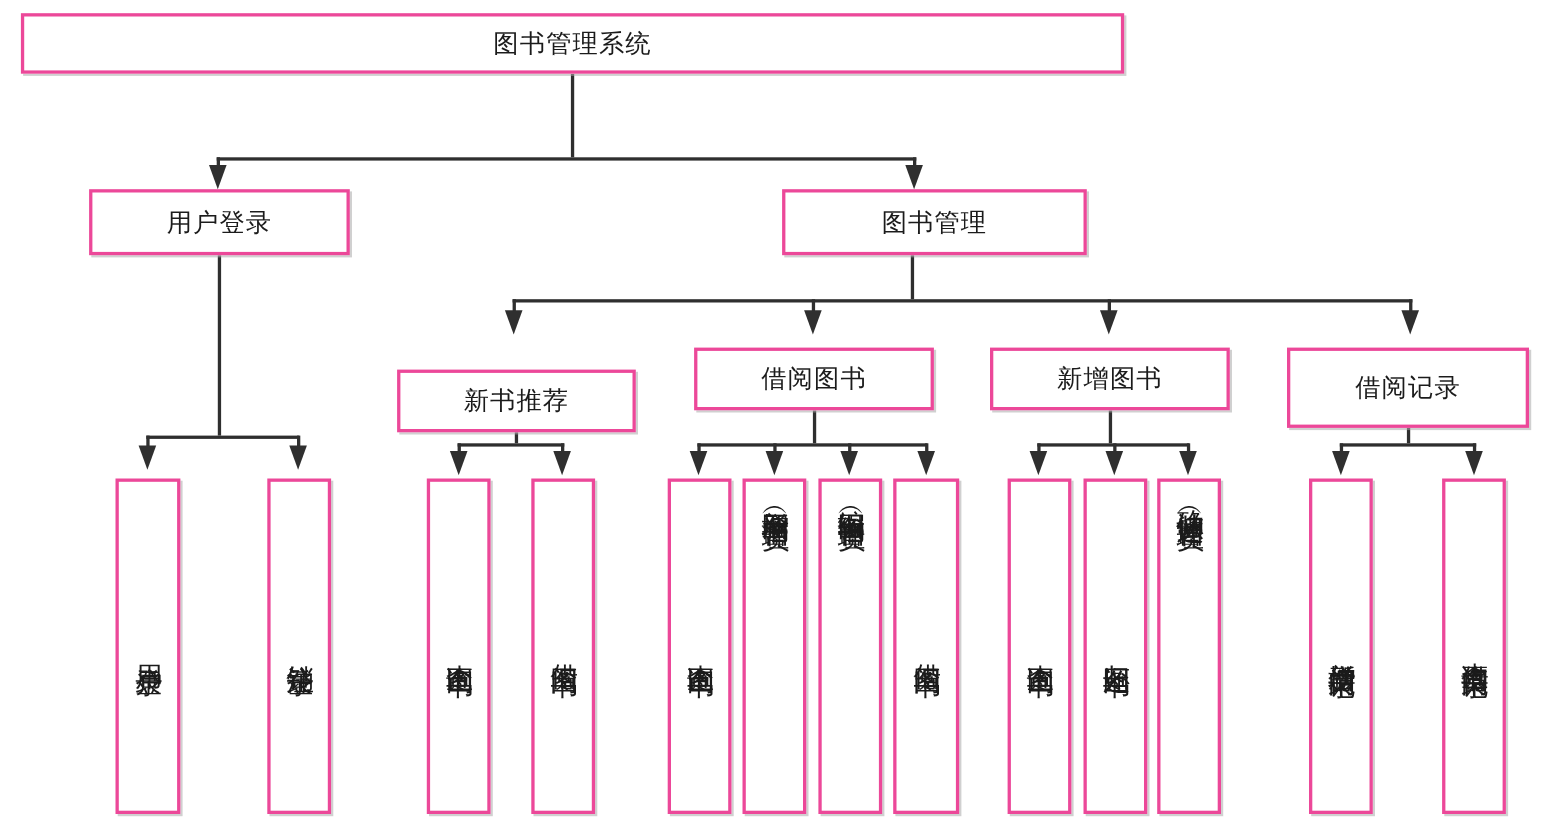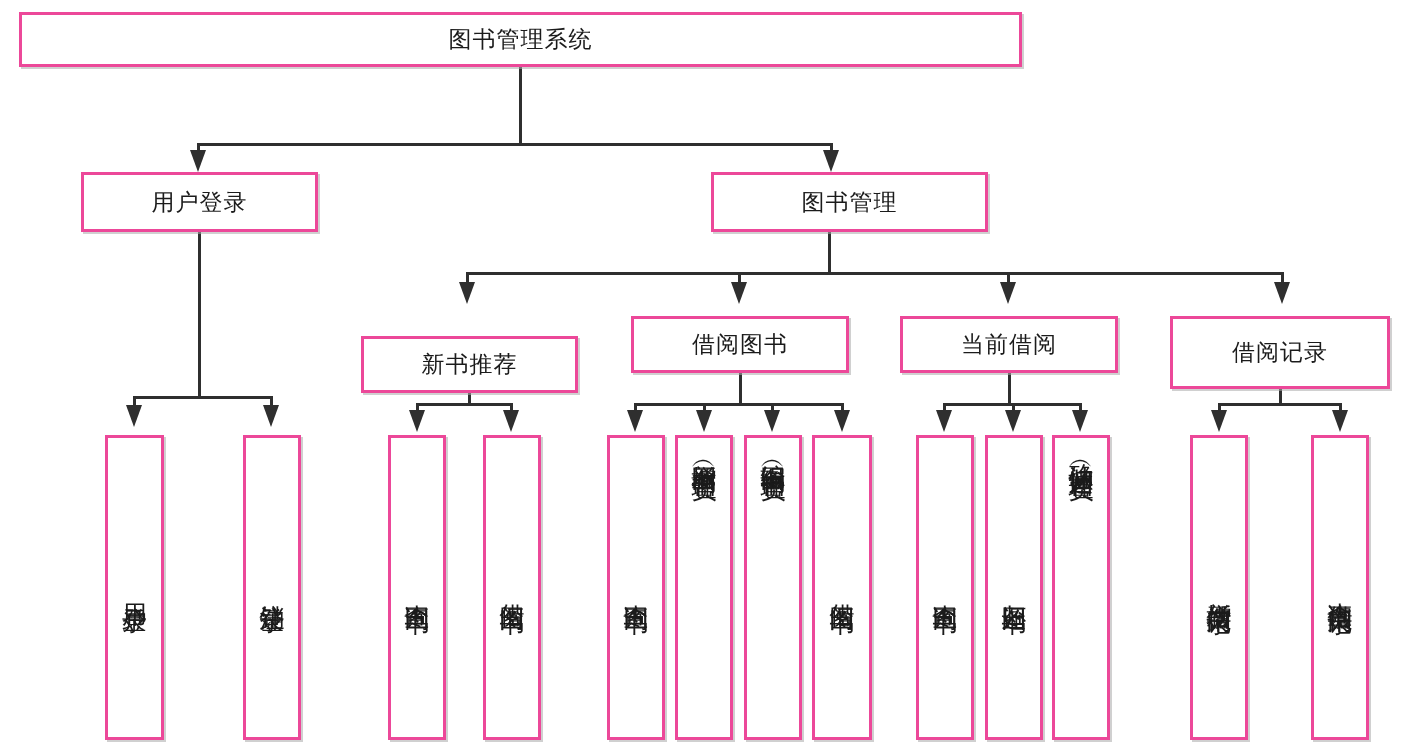--- a/index.html
+++ b/index.html
@@ -150,21 +150,21 @@
     <span class="label">图书管理</span>
   </div>
 
   <div class="node" style="left:361px; top:316px; width:217px; height:57px;margin-top:20px;">
     <span class="label">新书推荐</span>
   </div>
   <div class="node" style="left:631px; top:316px; width:218px; height:57px;">
     <span class="label">借阅图书</span>
   </div>
   <div class="node" style="left:900px; top:316px; width:218px; height:57px;">
-    <span class="label">当前借阅</span>
+    <span class="label">新增图书</span>
   </div>
   <div class="node" style="left:1170px; top:316px; width:220px; height:73px;">
     <span class="label">借阅记录</span>
   </div>
 
   <div class="node leaf tall-text" style="left:105px; top:435px; width:59px; height:305px;">
     <span class="label">用户登录</span>
   </div>
   <div class="node leaf tall-text" style="left:243px; top:435px; width:58px; height:305px;">
     <span class="label">注销登录</span>

